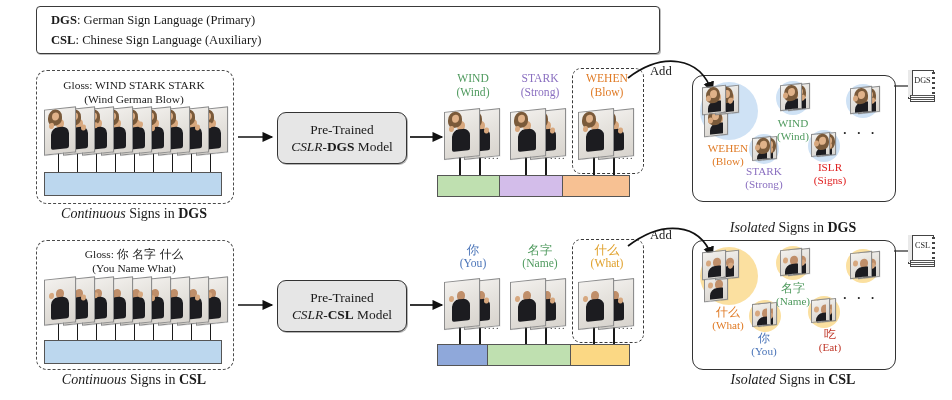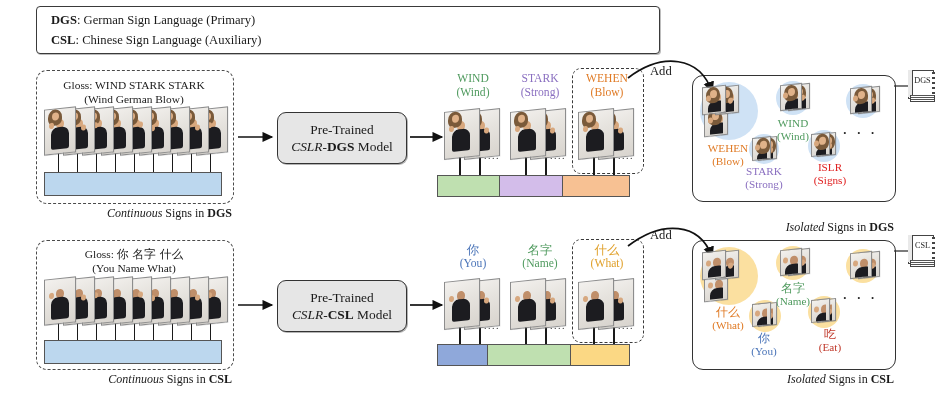--- a/index.html
+++ b/index.html
@@ -25,21 +25,21 @@
   .legend-col2{position:absolute;left:305px;top:0;}
 
   
   .dashed-panel{
     position:absolute;border:1.6px dashed #4a4a4a;border-radius:11px;background:#fff;
   }
   .solid-panel{
     position:absolute;border:1.5px solid #333;border-radius:11px;background:#fff;
   }
   .caption{
-    position:absolute;font-size:12px;white-space:nowrap;text-align:right;
+    position:absolute;font-size:14px;white-space:nowrap;text-align:center;
   }
   .cap-it{font-style:italic;}
   .cap-b{font-weight:bold;}
 
   
   .gloss{
     position:absolute;font-size:11.4px;white-space:nowrap;text-align:center;
     line-height:14px;
   }
   .gloss .g-zh{font-family:"DejaVu Sans", sans-serif;font-size:11.8px;}

